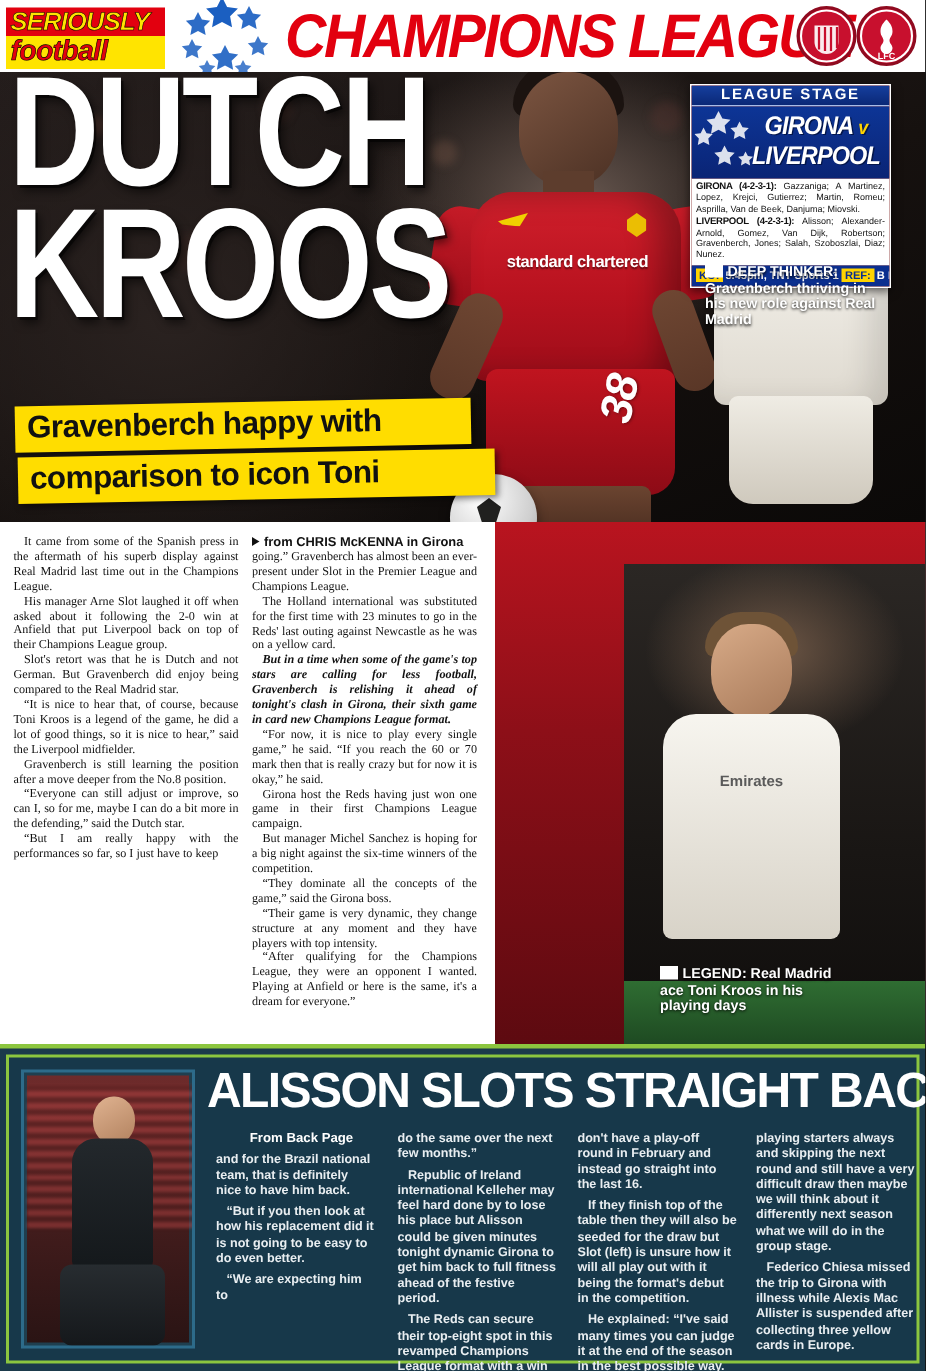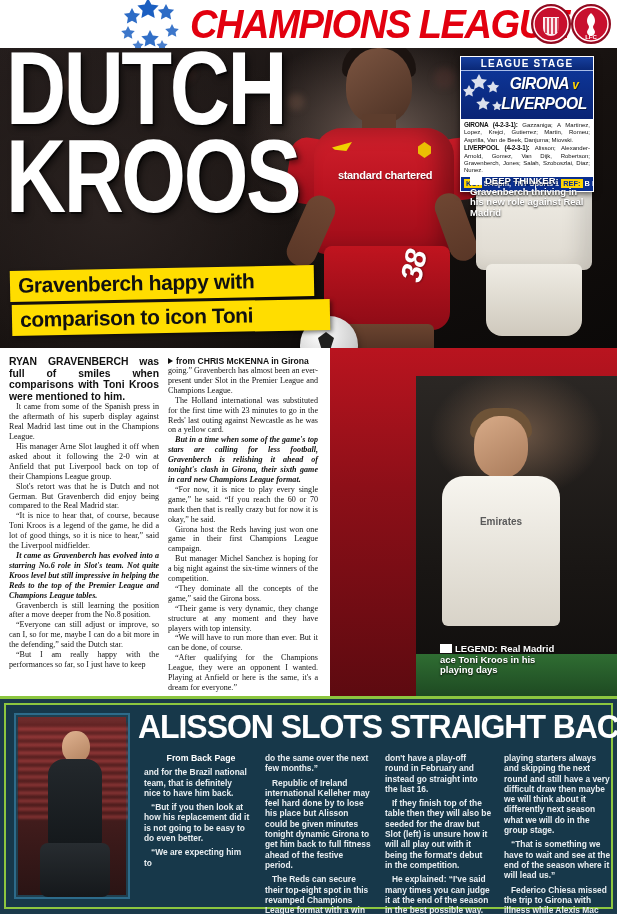--- a/index.html
+++ b/index.html
@@ -481,20 +481,24 @@
   .bcol-3{left:375px;}
   .bcol-4{left:494px;}
 </style>
 </head>
 <body>
 
 <div id="page">
 
   <div class="masthead">
 
+    <div class="logo-box">
+      <div class="logo-line logo-seriously">SERIOUSLY</div>
+      <div class="logo-line logo-football">football</div>
+    </div>
 
     <div class="starball">
       <svg viewBox="0 0 74 56" width="74" height="56">
         <g fill="#1b5fc1">
           <path d="M30 2 l3.4 6.6 7.2 1 -5.2 5.2 1.3 7.3 -6.7-3.5 -6.6 3.5 1.2-7.3 -5.2-5.2 7.2-1z"></path>
           <path d="M48 8 l2.6 5 5.5.8 -4 4 1 5.6 -5.1-2.7 -5.1 2.7 1-5.6 -4-4 5.5-.8z" opacity=".92"></path>
           <path d="M14 12 l2.6 5 5.5.8 -4 4 1 5.6 -5.1-2.7 -5.1 2.7 1-5.6 -4-4 5.5-.8z" opacity=".92"></path>
           <path d="M54 28 l2.2 4.2 4.6.7 -3.3 3.3.8 4.6 -4.3-2.2 -4.2 2.2.8-4.6 -3.4-3.3 4.7-.7z" opacity=".85"></path>
           <path d="M10 30 l2.2 4.2 4.6.7 -3.3 3.3.8 4.6 -4.3-2.2 -4.2 2.2.8-4.6 -3.4-3.3 4.7-.7z" opacity=".85"></path>
           <path d="M32 34 l2.8 5.4 6 .9 -4.4 4.2 1 6 -5.4-2.8 -5.4 2.8 1-6 -4.3-4.2 6-.9z" opacity=".9"></path>
@@ -609,42 +613,39 @@
       <div class="krooscard">
         <div class="kr-hair"></div>
         <div class="kr-head"></div>
         <div class="kr-kit"></div>
         <div class="kr-sponsor">Emirates</div>
         <div class="kr-grass"></div>
       </div>
     </div>
 
     <div class="col col-1">
-      <p class="standfirst noind">RYAN GRAVENBERCH was full of smiles when comparisons with Toni Kroos were mentioned to him.</p>
       <p>It came from some of the Spanish press in the aftermath of his superb display against Real Madrid last time out in the Champions League.</p>
       <p>His manager Arne Slot laughed it off when asked about it following the 2-0 win at Anfield that put Liverpool back on top of their Champions League group.</p>
       <p>Slot's retort was that he is Dutch and not German. But Gravenberch did enjoy being compared to the Real Madrid star.</p>
       <p>“It is nice to hear that, of course, because Toni Kroos is a legend of the game, he did a lot of good things, so it is nice to hear,” said the Liverpool midfielder.</p>
-      <p class="ital">It came as Gravenberch has evolved into a starring No.6 role in Slot's team. Not quite Kroos level but still impressive in helping the Reds to the top of the Premier League and Champions League tables.</p>
       <p>Gravenberch is still learning the position after a move deeper from the No.8 position.</p>
       <p>“Everyone can still adjust or improve, so can I, so for me, maybe I can do a bit more in the defending,” said the Dutch star.</p>
       <p>“But I am really happy with the performances so far, so I just have to keep</p>
     </div>
 
     <div class="col col-2">
       <p class="byline noind"><span class="arrow"></span><span>from CHRIS McKENNA in Girona</span></p>
       <p class="noind">going.” Gravenberch has almost been an ever-present under Slot in the Premier League and Champions League.</p>
       <p>The Holland international was substituted for the first time with 23 minutes to go in the Reds' last outing against Newcastle as he was on a yellow card.</p>
       <p class="ital">But in a time when some of the game's top stars are calling for less football, Gravenberch is relishing it ahead of tonight's clash in Girona, their sixth game in card new Champions League format.</p>
       <p>“For now, it is nice to play every single game,” he said. “If you reach the 60 or 70 mark then that is really crazy but for now it is okay,” he said.</p>
       <p>Girona host the Reds having just won one game in their first Champions League campaign.</p>
       <p>But manager Michel Sanchez is hoping for a big night against the six-time winners of the competition.</p>
       <p>“They dominate all the concepts of the game,” said the Girona boss.</p>
       <p>“Their game is very dynamic, they change structure at any moment and they have players with top intensity.</p>
-      <p>“We will have to run more than ever. But it can be done, of course.</p>
       <p>“After qualifying for the Champions League, they were an opponent I wanted. Playing at Anfield or here is the same, it's a dream for everyone.”</p>
     </div>
   </div>
 
   <div class="caption cap-legend">
     <span class="sq"></span><span>LEGEND:</span><span> Real Madrid ace Toni Kroos in his playing days</span>
   </div>
 
   <div class="bottom">
     <div class="bottom-inner">
@@ -677,20 +678,19 @@
       <div class="bcol bcol-3">
         <p class="noind">don't have a play-off round in February and instead go straight into the last 16.</p>
         <p>If they finish top of the table then they will also be seeded for the draw but Slot (left) is unsure how it will all play out with it being the format's debut in the competition.</p>
         <p>He explained: “I've said many times you can judge it at the end of the season in the best possible way.</p>
         <p>“Is it helpful to end up first eight, it is helpful to end up number one?</p>
 
       </div>
 
       <div class="bcol bcol-4">
         <p class="noind">playing starters always and skipping the next round and still have a very difficult draw then maybe we will think about it differently next season what we will do in the group stage.</p>
-        <p>“That is something we have to wait and see at the end of the season where it will lead us.”</p>
         <p>Federico Chiesa missed the trip to Girona with illness while Alexis Mac Allister is suspended after collecting three yellow cards in Europe.</p>
       </div>
 
     </div>
   </div>
 
 </div>
 
 </body></html>

